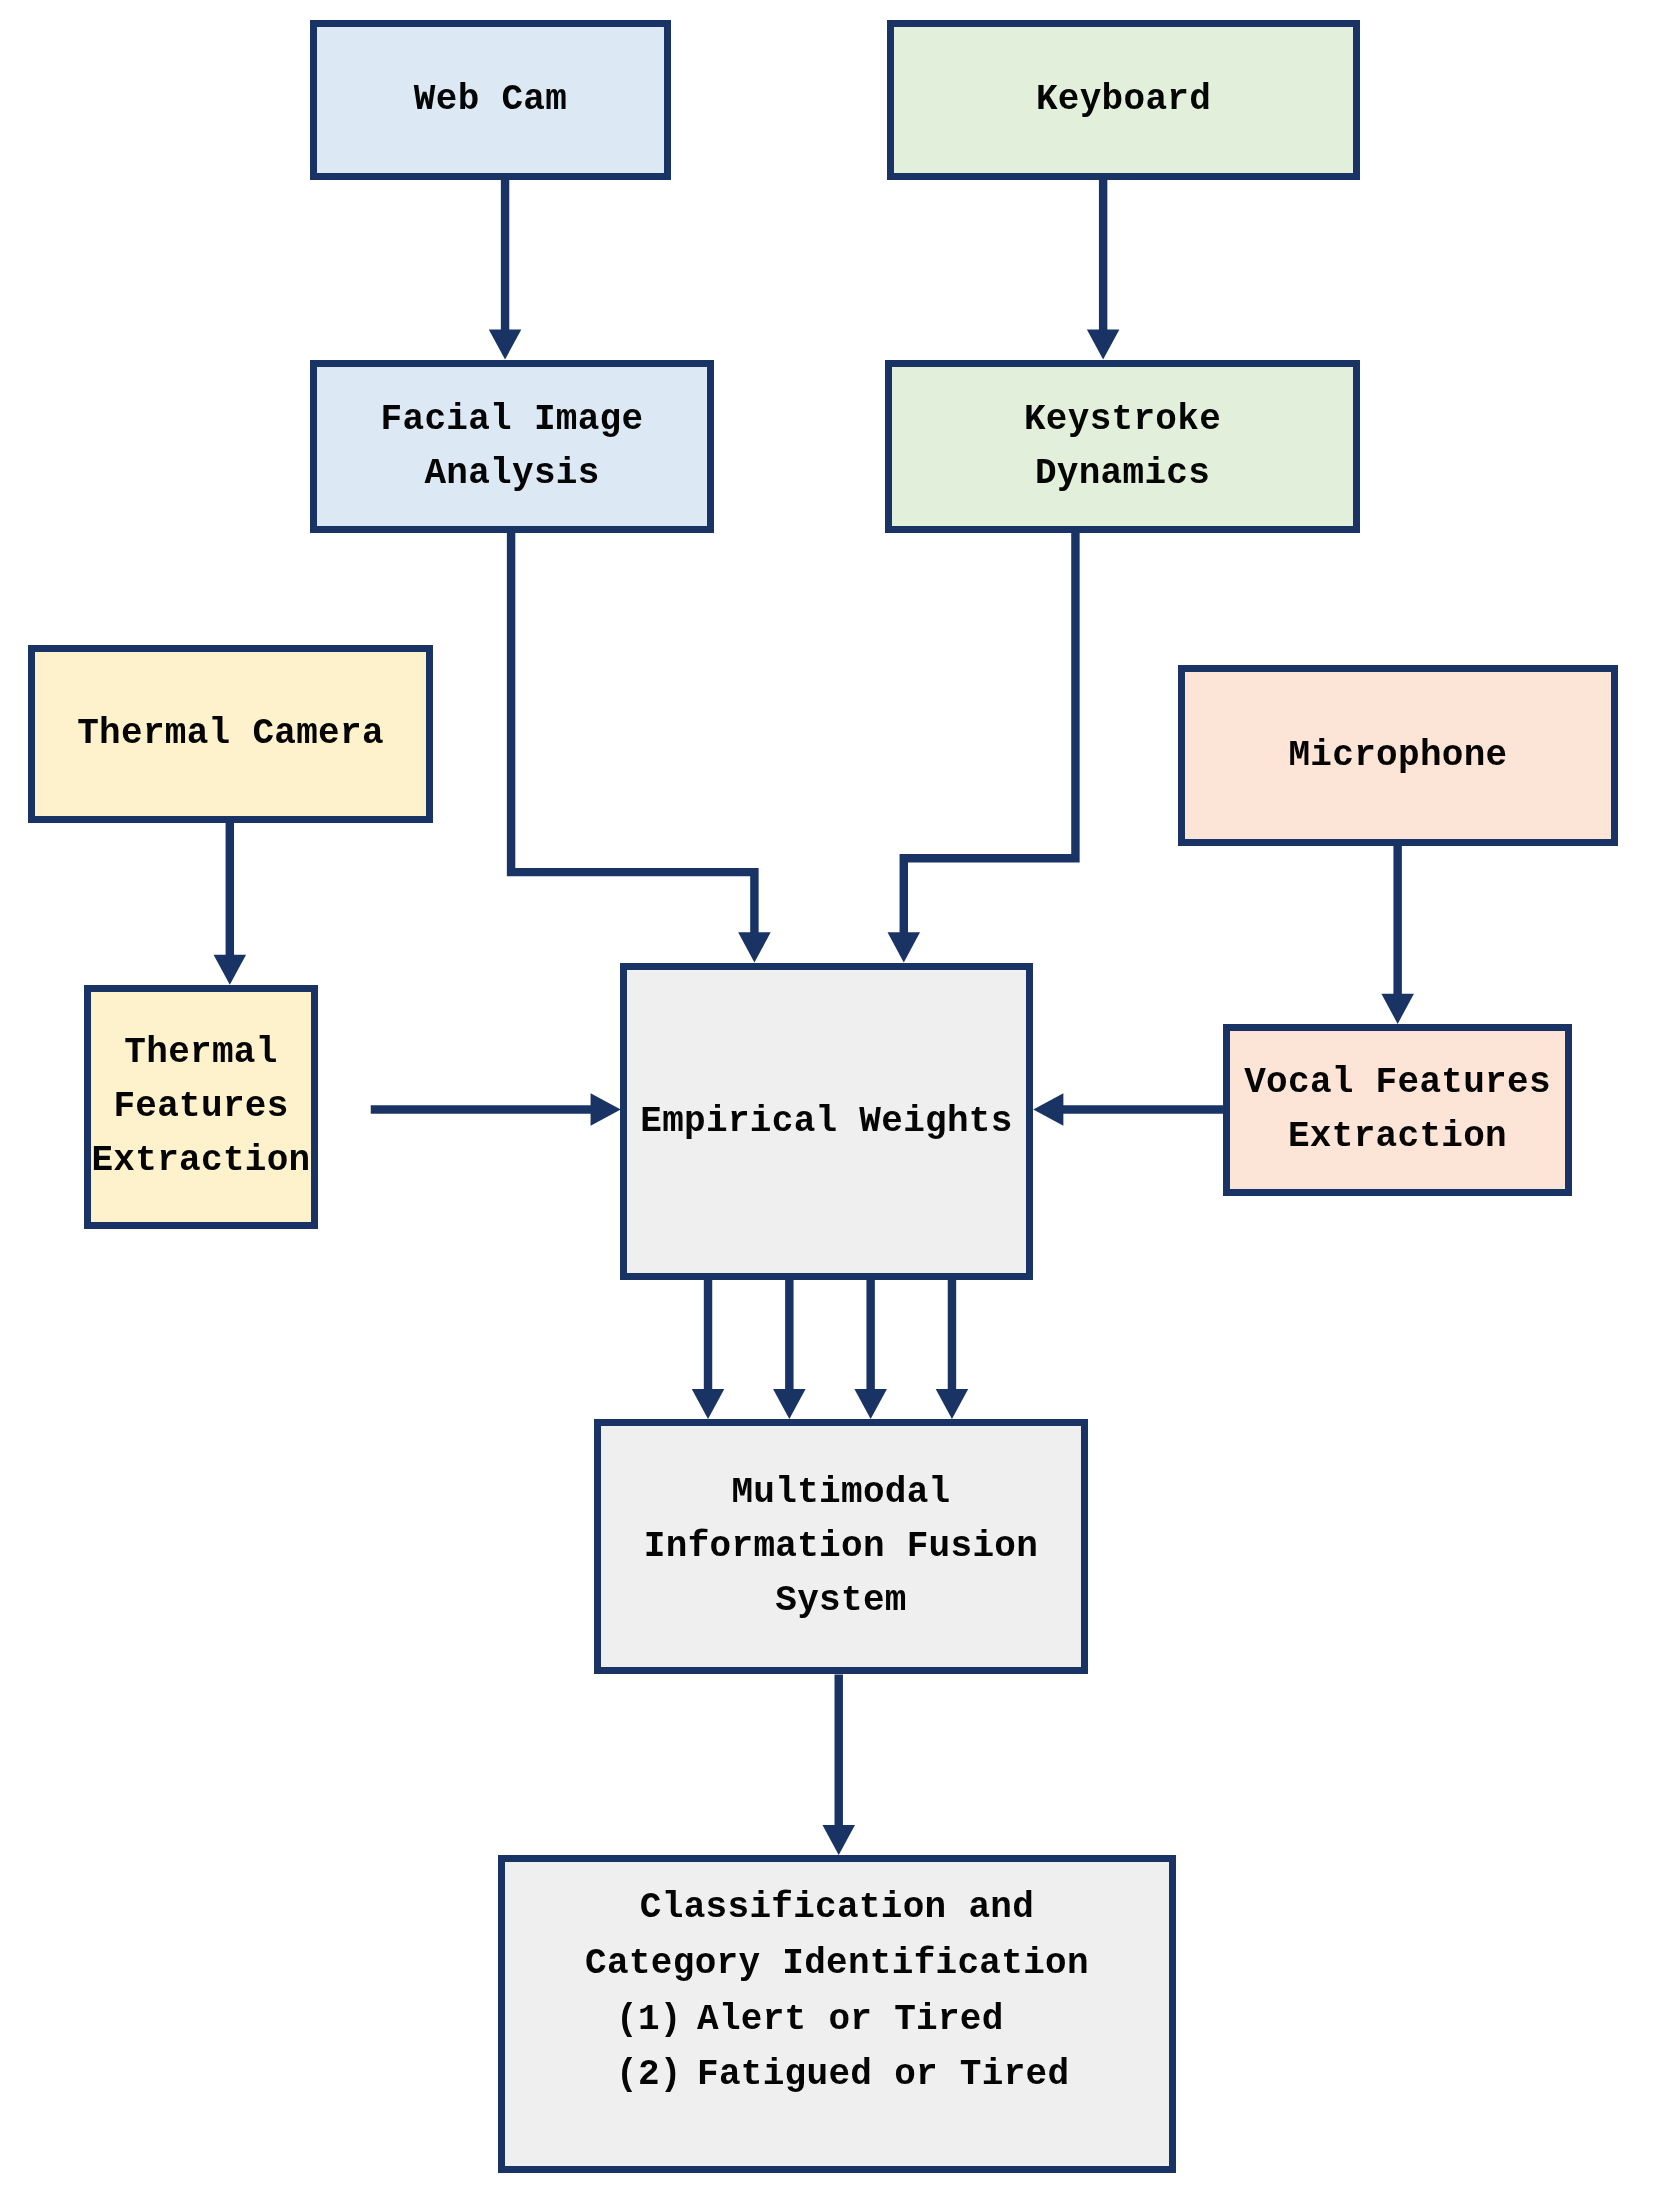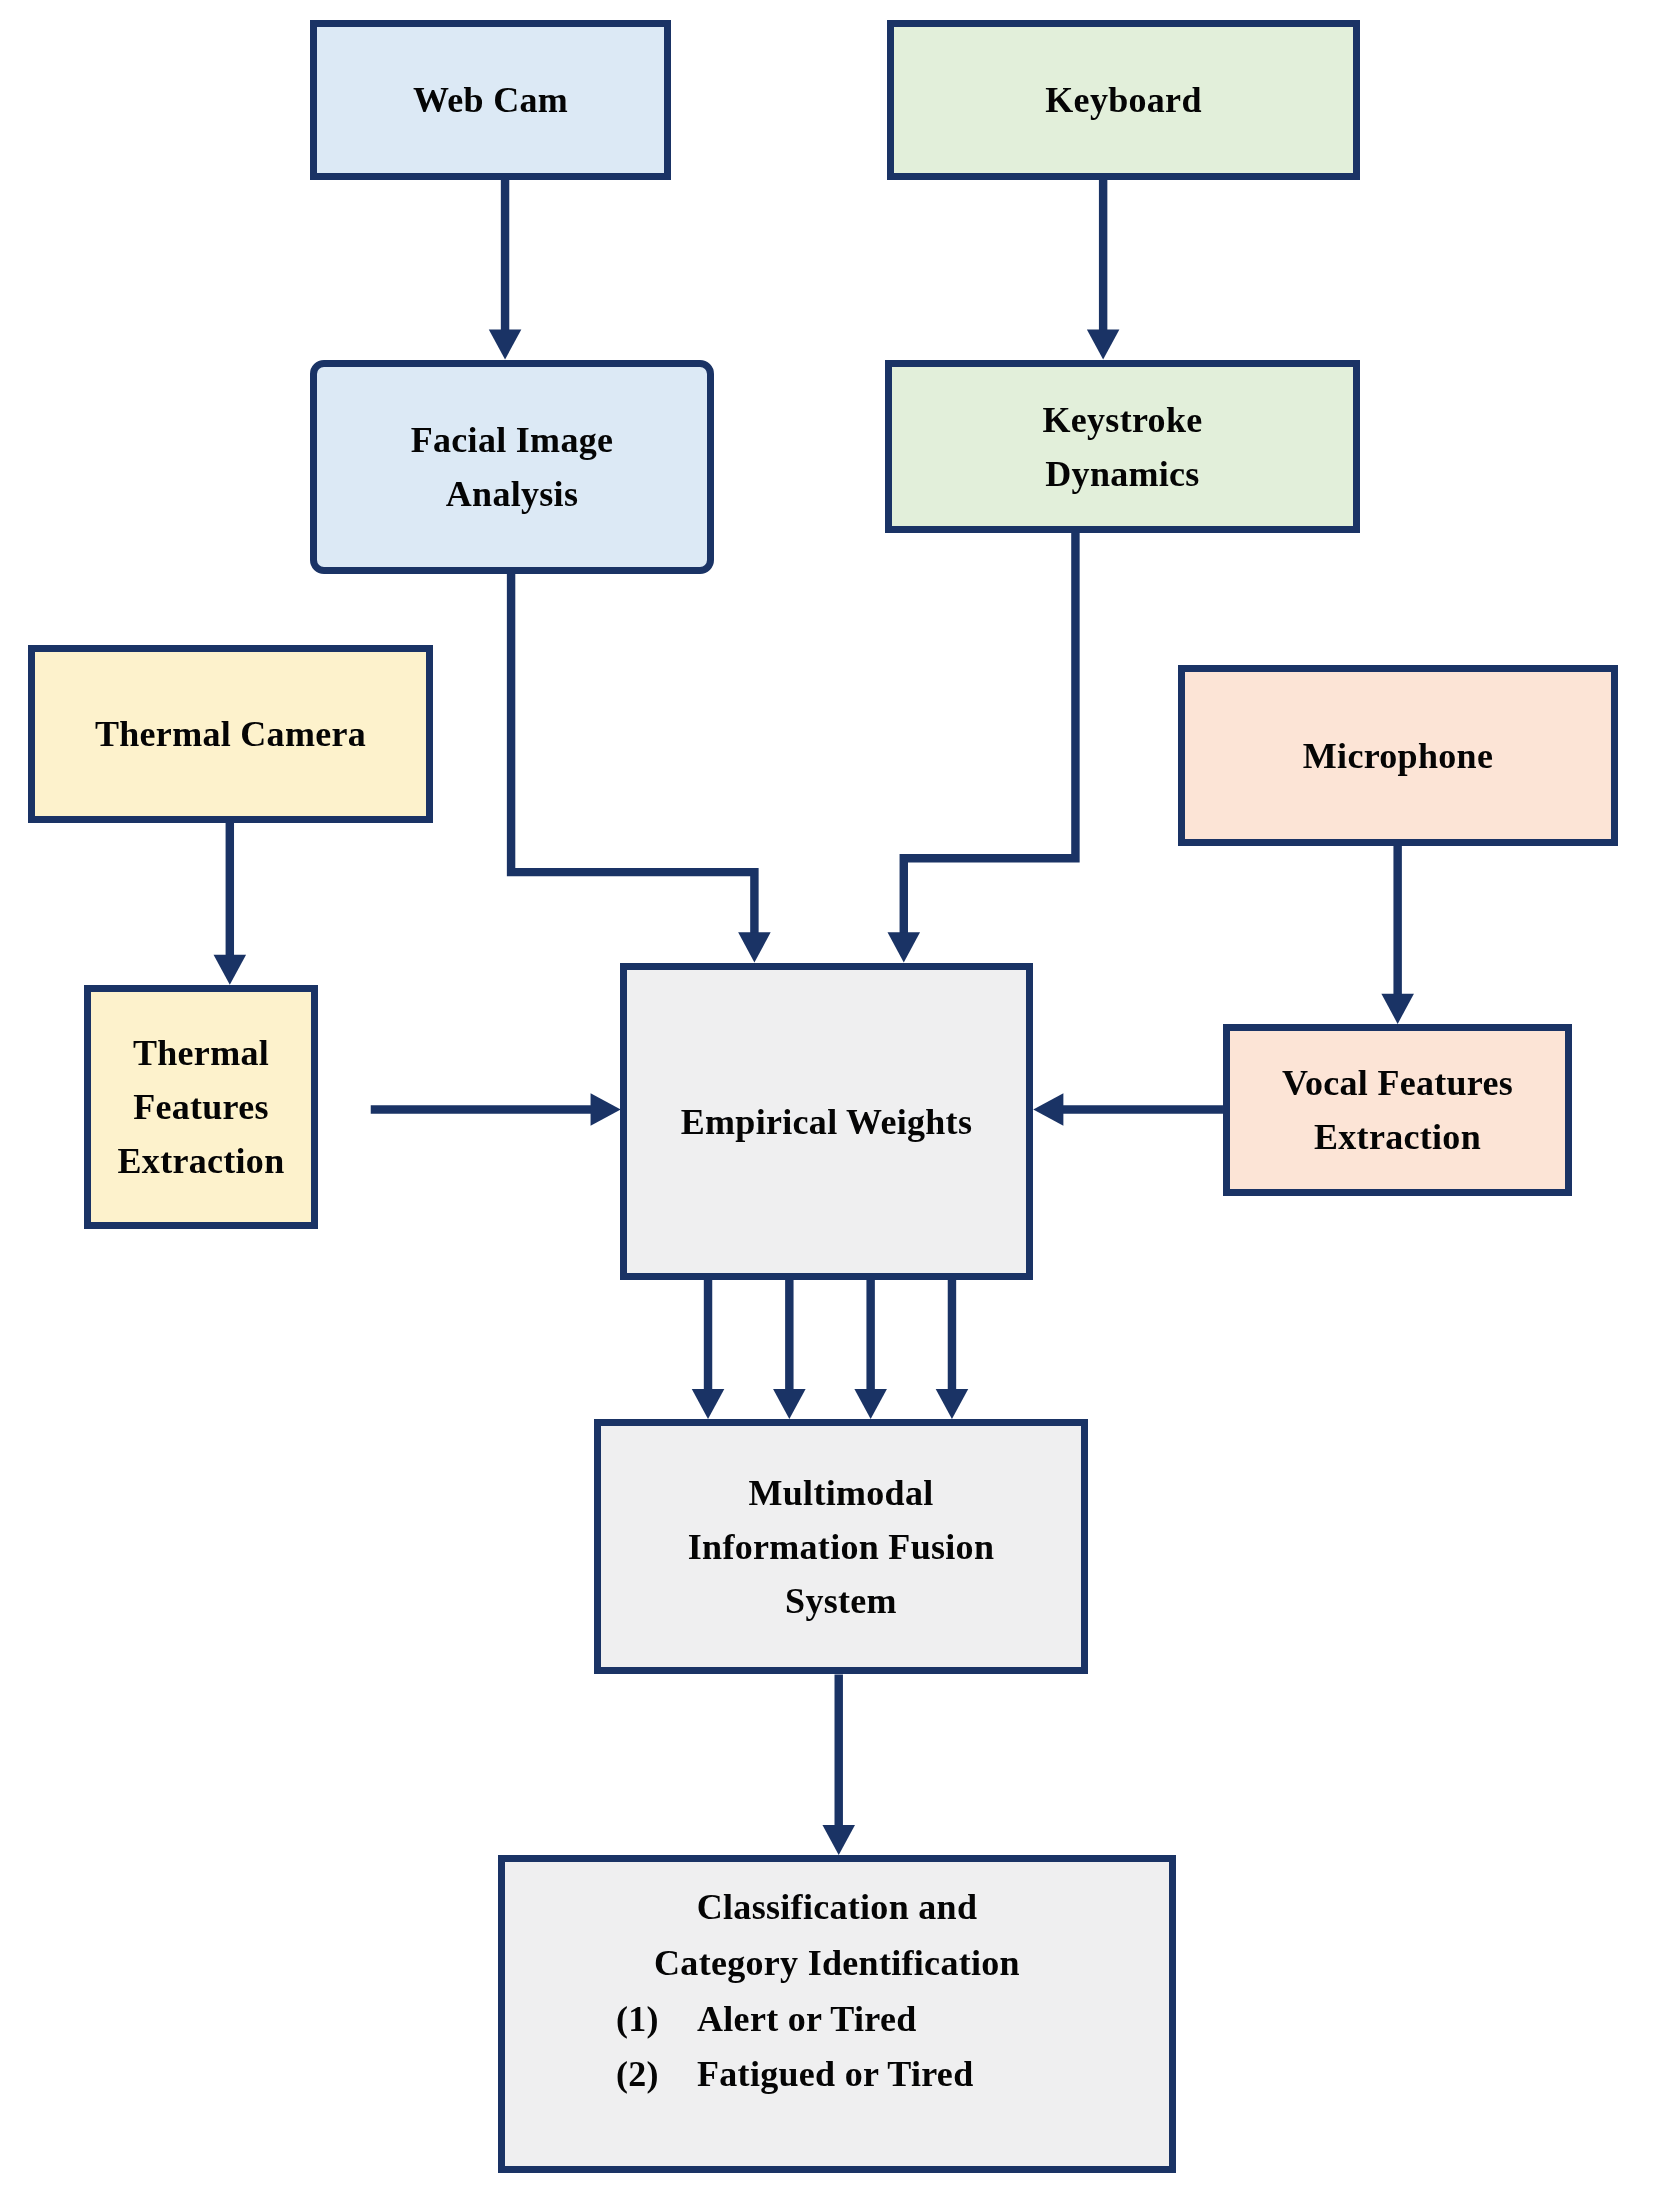--- a/index.html
+++ b/index.html
@@ -11,21 +11,21 @@
     --gray:#efeff0;
     --text:#050505;
   }
   html,body{margin:0;padding:0;background:#ffffff;}
   .canvas{
     position:relative;
     width:1663px;
     height:2205px;
     background:#ffffff;
     overflow:hidden;
-    font-family:Liberation Serif, serif;
+    font-family:Liberation Mono, monospace;
   }
   .edges{position:absolute;left:0;top:0;width:1663px;height:2205px;}
   .edge{stroke:var(--ink);stroke-width:14;fill:none;}
   .head{fill:var(--ink);stroke:none;}
   .node{
     position:absolute;
     box-sizing:border-box;
     border:7.2px solid var(--ink);
     display:flex;
     align-items:center;
@@ -143,21 +143,21 @@
   </svg>
 
   <div class="node fill-blue" style="left:310px;top:20px;width:361px;height:160px;">
     <div class="node-label">Web Cam</div>
   </div>
 
   <div class="node fill-green" style="left:887px;top:20px;width:473px;height:160px;">
     <div class="node-label">Keyboard</div>
   </div>
 
-  <div class="node fill-blue" style="left:310px;top:360px;width:404px;height:214px;border-radius:14px;">
+  <div class="node fill-blue" style="left:310px;top:360px;width:404px;height:173px;">
     <div class="node-label">Facial Image
 Analysis</div>
   </div>
 
   <div class="node fill-green" style="left:885px;top:360px;width:475px;height:173px;">
     <div class="node-label">Keystroke
 Dynamics</div>
   </div>
 
   <div class="node fill-yellow" style="left:28px;top:617px;width:405px;height:178px;margin-top:28px;">

